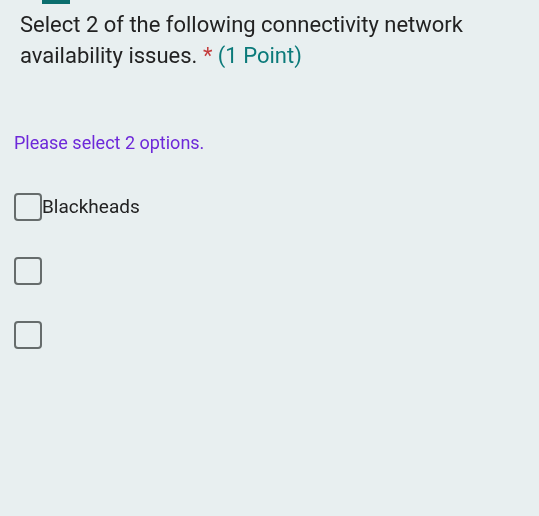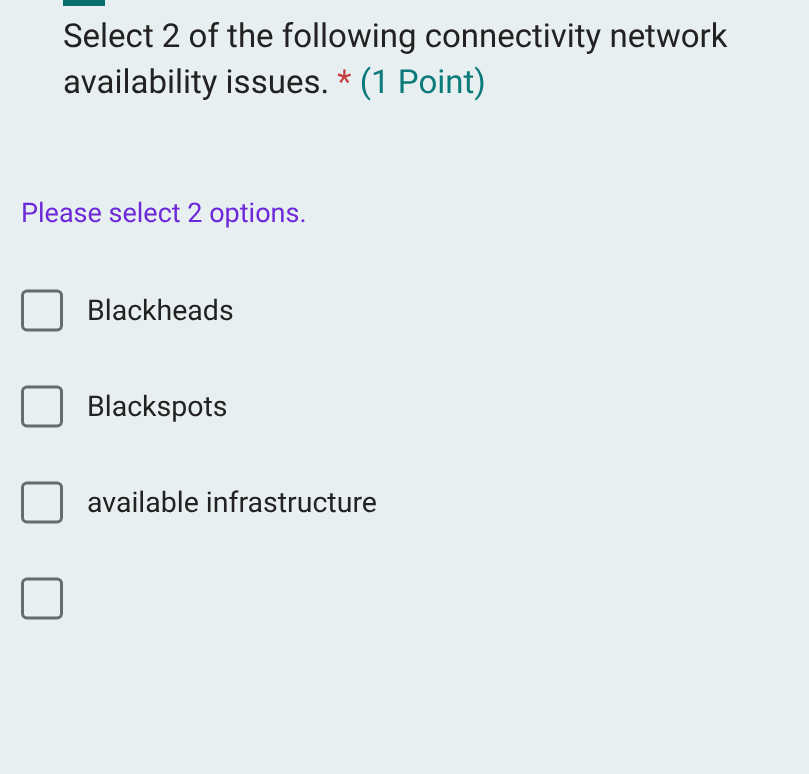--- a/index.html
+++ b/index.html
@@ -16,21 +16,21 @@
     }
     .top-indicator {
       position: absolute;
       top: 0;
       left: 42px;
       width: 28px;
       height: 4px;
       background: #0b6e6e;
     }
     .question-block {
-      padding: 10px 42px 24px 42px;
+      padding: 10px 42px 24px 20px;
     }
     .question-text {
       font-size: 22px;
       color: #222;
       line-height: 1.4;
     }
     .required-star {
       color: #c43e3e;
     }
     .points {
@@ -40,21 +40,20 @@
       padding: 36px 14px 18px 14px;
       font-size: 18px;
       color: #6d28d9;
     }
     .options {
       padding: 4px 14px;
     }
     .option {
       display: flex;
       align-items: center;
-      gap: 16px;
       padding: 18px 0;
     }
     .checkbox {
       width: 28px;
       height: 28px;
       border: 2px solid #666c6c;
       border-radius: 4px;
       background: transparent;
       cursor: pointer;
       flex-shrink: 0;
@@ -80,22 +79,17 @@
 
 <div class="instruction">Please select 2 options.</div>
 
 <div class="options">
   <div class="option">
     <div class="checkbox"></div>
     <div class="option-label">Blackheads</div>
   </div>
   <div class="option">
     <div class="checkbox"></div>
-    <div class="option-label">Blackspots</div>
-  </div>
-  <div class="option">
-    <div class="checkbox"></div>
-    <div class="option-label">available infrastructure</div>
   </div>
   <div class="option">
     <div class="checkbox"></div>
   </div>
 </div>
 
 </body></html>

